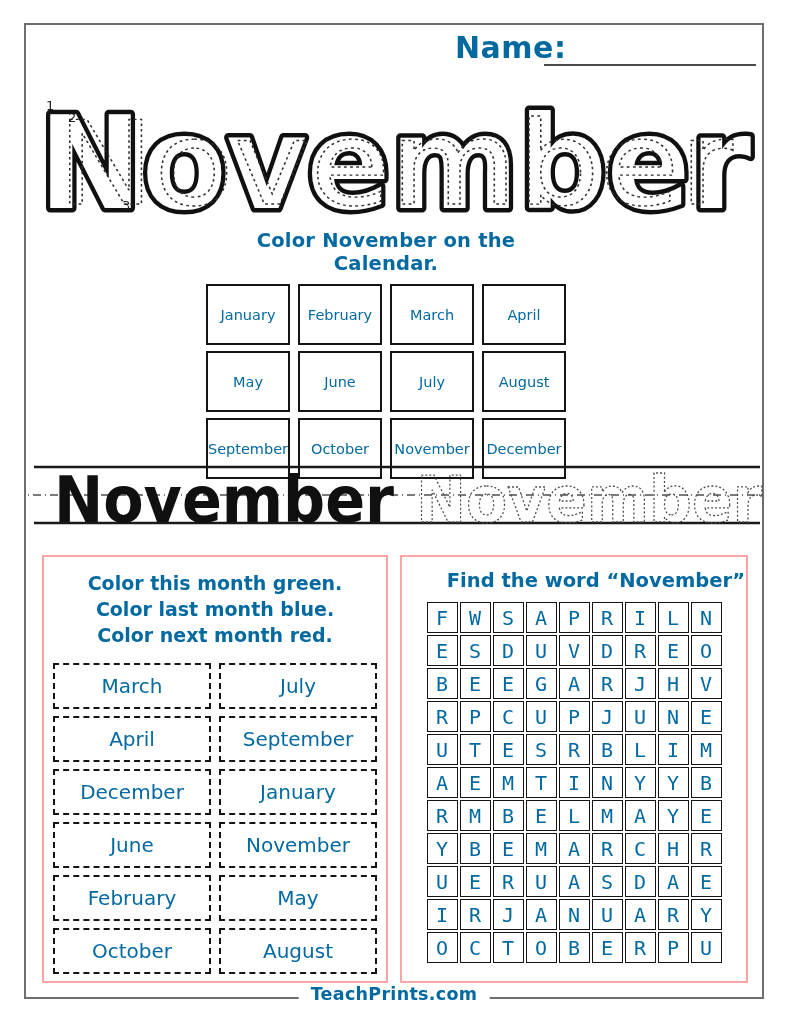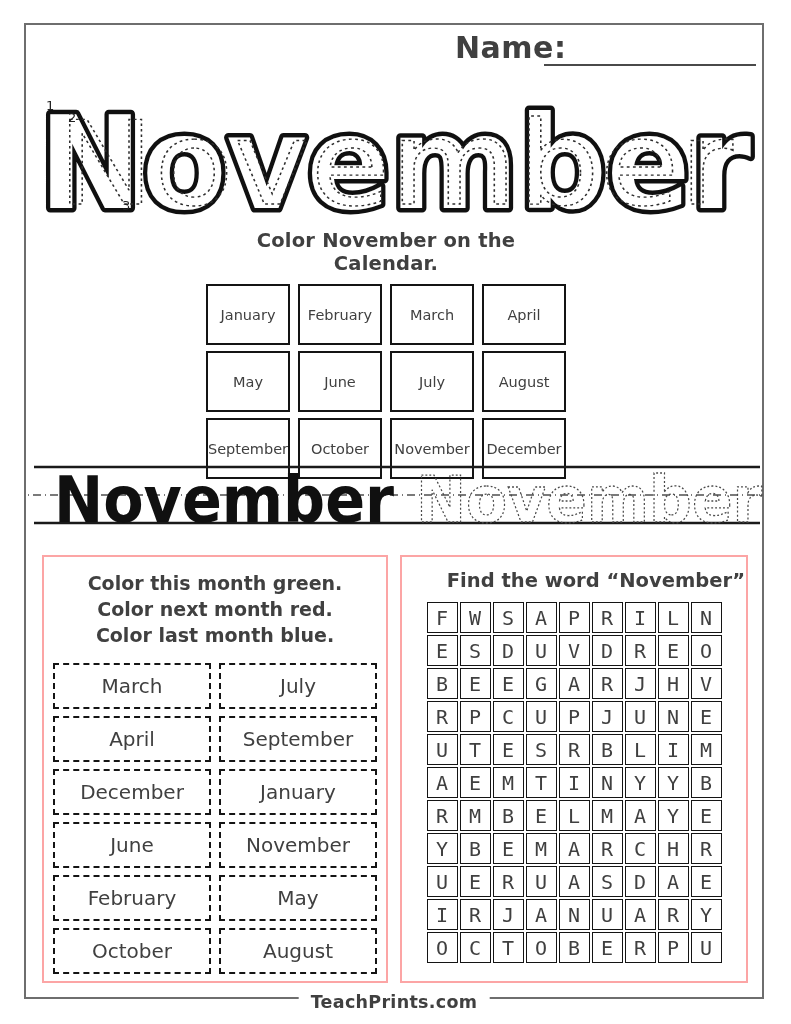--- a/index.html
+++ b/index.html
@@ -1,18 +1,18 @@
 <!DOCTYPE html>
 <html><head>
 <meta charset="utf-8">
 <style>
   html,body{margin:0;padding:0;background:#ffffff;}
   .page{
     position:relative;width:788px;height:1024px;background:#ffffff;
-    font-family:"DejaVu Sans","Liberation Sans",sans-serif;color:#404040;
+    font-family:"DejaVu Sans","Liberation Sans",sans-serif;color:#0369a1;
     overflow:hidden;
   }
   .page-border{
     position:absolute;left:24px;top:23px;width:736px;height:972px;
     border:2px solid #6e6e6e;
   }
   
   .name-label{
     position:absolute;left:455px;top:30px;font-size:30px;font-weight:600;
     letter-spacing:0.5px;
@@ -79,21 +79,21 @@
   }
   .ws-cell{
     border:1.6px solid #141414;background:#fff;box-sizing:content-box;
     display:flex;align-items:center;justify-content:center;
     font-family:"DejaVu Sans Mono","Liberation Mono",monospace;
     font-size:20px;font-weight:500;
   }
   
   .footer{
     position:absolute;left:50%;top:984px;transform:translateX(-50%);
-    background:#fff;padding:8px 12px;font-size:17.5px;font-weight:600;z-index:3;
+    background:#fff;padding:0 12px;font-size:17.5px;font-weight:600;z-index:3;
     letter-spacing:0.3px;
   }
 </style>
 </head>
 <body>
 
 <div class="page">
   <div class="page-border"></div>
 
   <div class="name-label">Name:</div>
@@ -129,22 +129,22 @@
     <line class="rule-solid" x1="10" y1="11" x2="736" y2="11"></line>
     <line class="rule-dash" x1="4" y1="39" x2="740" y2="39"></line>
     <line class="rule-solid" x1="10" y1="67" x2="736" y2="67"></line>
     <text class="trace-solid" x="30" y="66" textLength="340" lengthAdjust="spacingAndGlyphs">November</text>
     <text class="trace-dotted" x="392" y="66" textLength="346" lengthAdjust="spacingAndGlyphs">November</text>
   </svg>
 
   <div class="box box-left">
     <div class="instructions">
       <div>Color this month green.</div>
+      <div>Color last month blue.</div>
       <div>Color next month red.</div>
-      <div>Color last month blue.</div>
     </div>
     <div class="month-grid">
         <div class="month-box">March</div>
         <div class="month-box">July</div>
         <div class="month-box">April</div>
         <div class="month-box">September</div>
         <div class="month-box">December</div>
         <div class="month-box">January</div>
         <div class="month-box">June</div>
         <div class="month-box">November</div>

